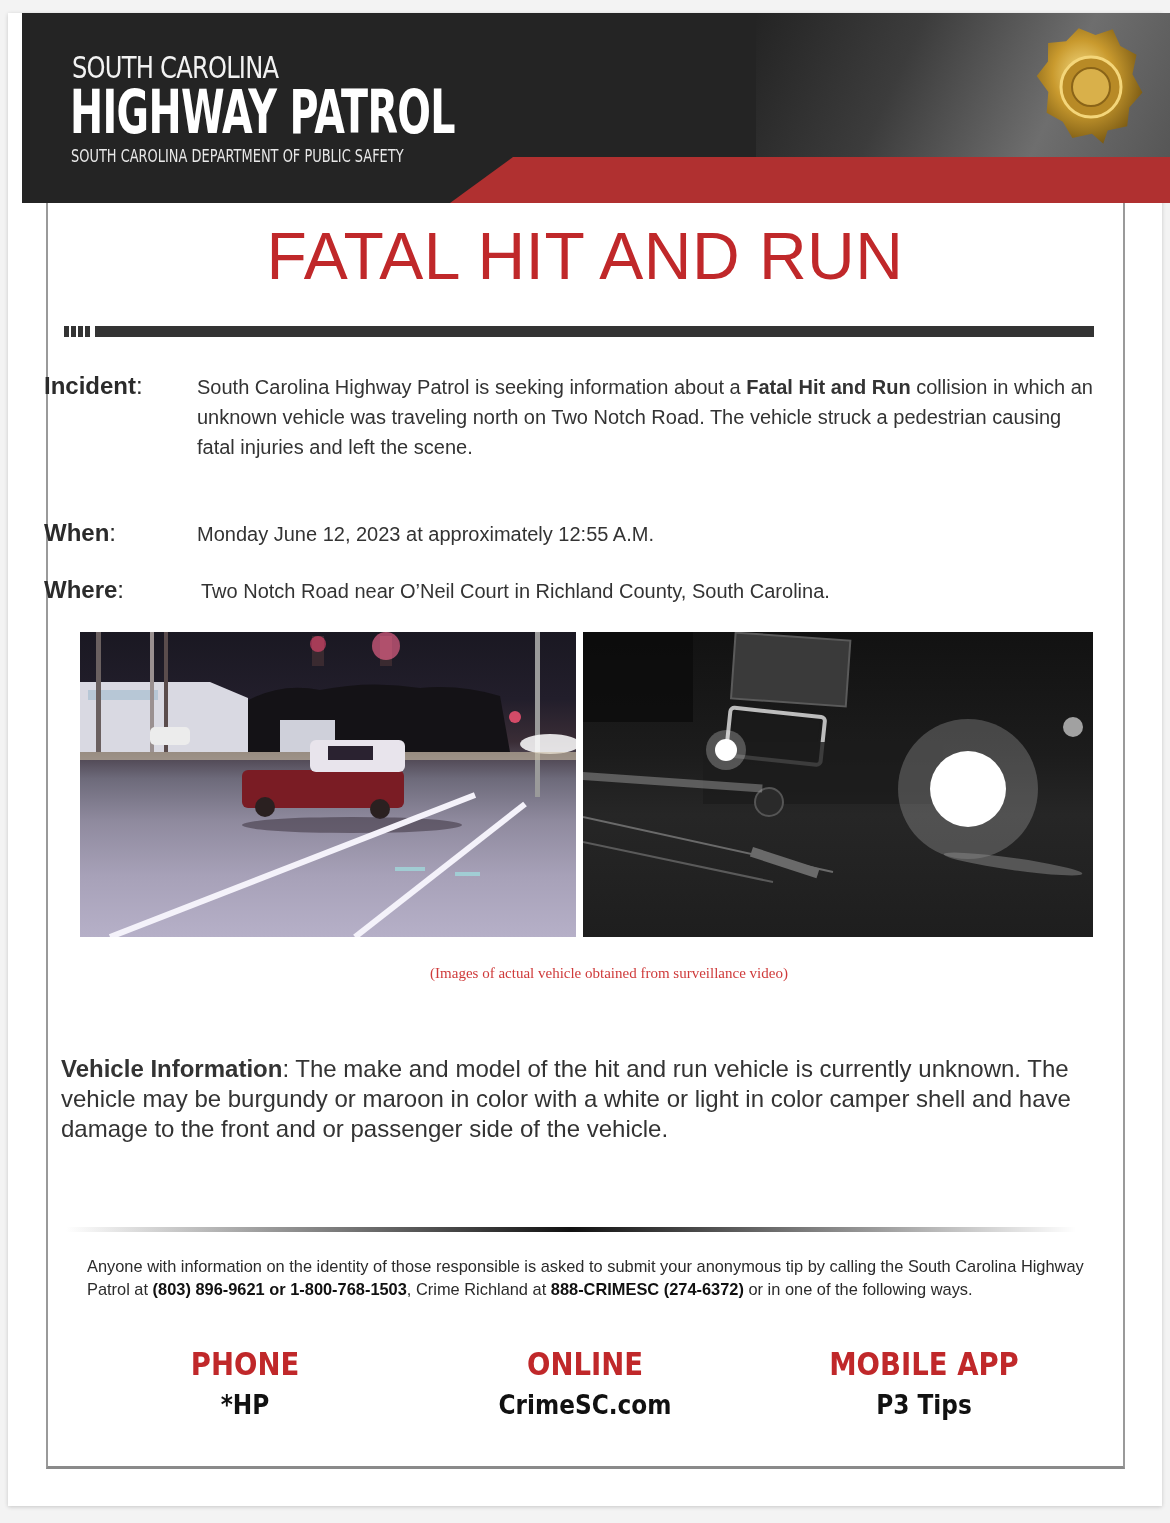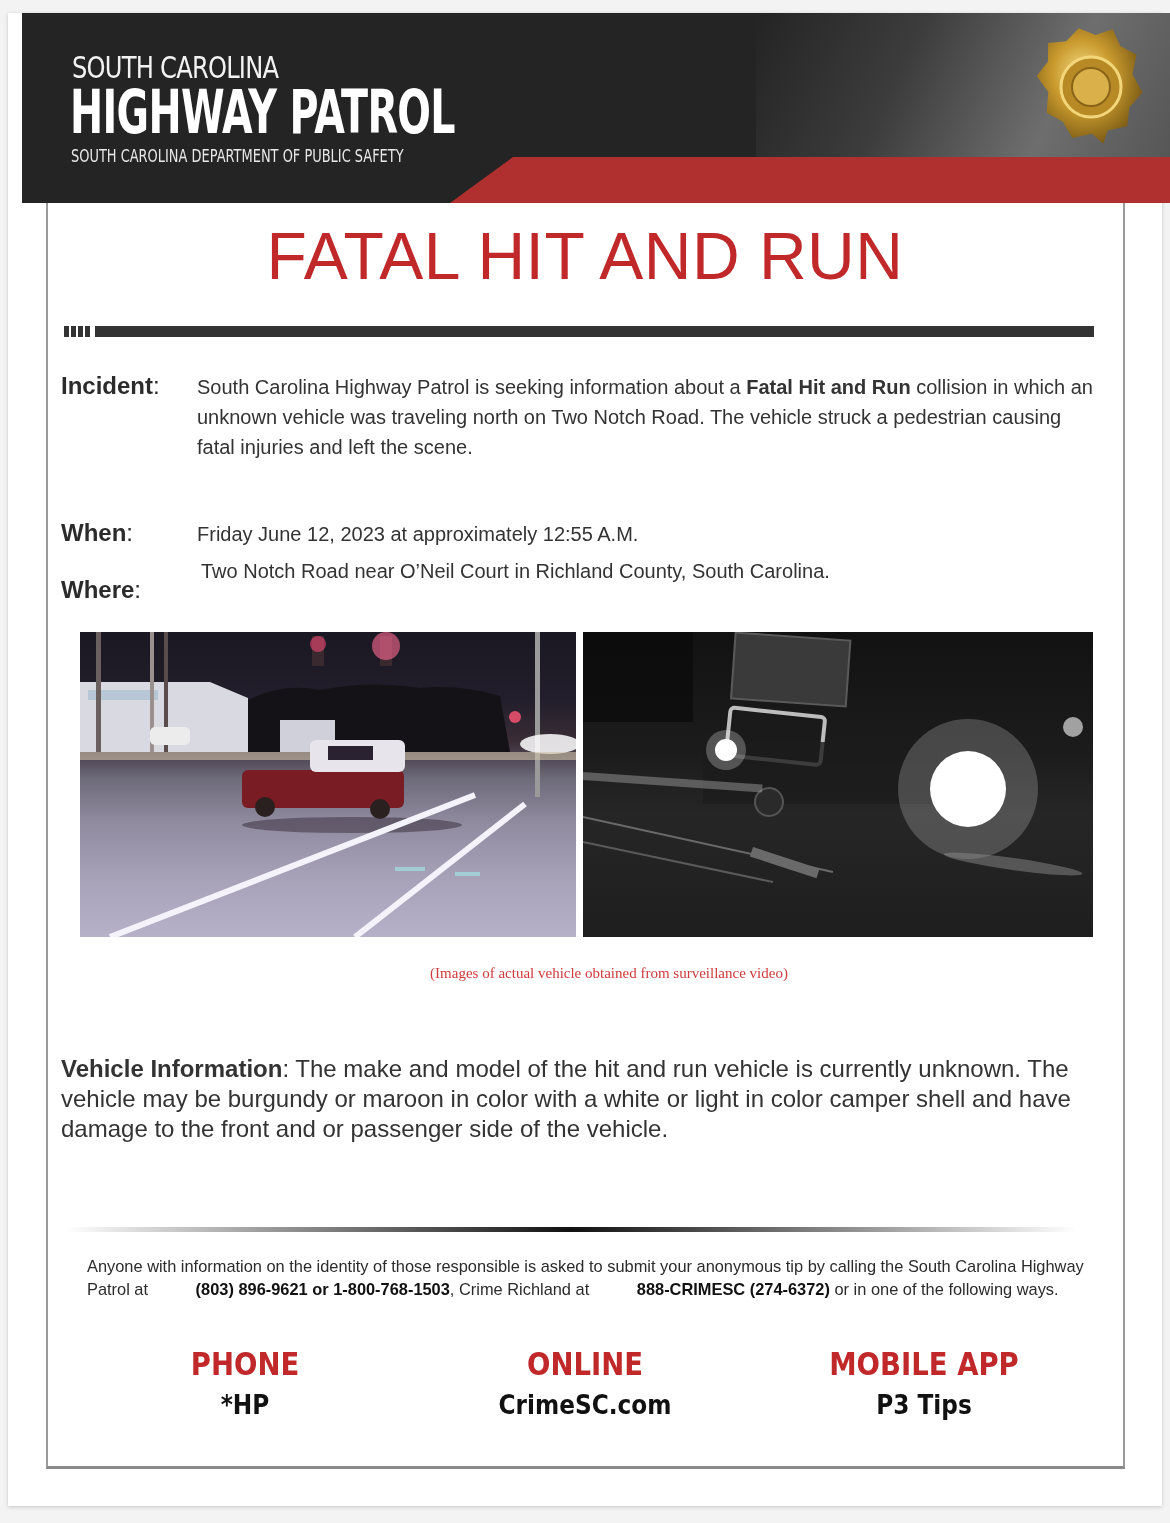--- a/index.html
+++ b/index.html
@@ -57,21 +57,21 @@
       color: #c0282a; font-size: 66px; font-weight: normal; letter-spacing: 0.5px;
     }
 
     .divider {
       position: absolute; left: 64px; top: 326px; width: 1030px; height: 11px;
       display: flex; gap: 0;
     }
     .divider .tick { width: 5px; height: 11px; background: #333; margin-right: 2px; }
     .divider .bar { flex: 1; height: 11px; background: #333; margin-left: 3px; }
 
-    .field-label { position: absolute; left: 61px; font-size: 24px; color: #2b2b2b; }
+    .field-label { position: absolute; left: 44px; font-size: 24px; color: #2b2b2b; }
     .field-label b { font-weight: bold; }
     .field-value { position: absolute; left: 197px; font-size: 20px; color: #333; line-height: 30px; width: 900px; }
 
     .photos { position: absolute; top: 632px; left: 80px; width: 1013px; height: 305px; display: flex; gap: 7px; }
     .photo { position: relative; height: 305px; overflow: hidden; }
     .photo.left { width: 496px; background: linear-gradient(180deg, #1a1822 0%, #221e2b 22%, #3a2d36 36%, #6d6a7a 48%, #8f8a9e 62%, #a7a1b8 80%, #b6b0c8 100%); }
     .photo.right { width: 510px; background: linear-gradient(180deg, #121212 0%, #1c1c1c 40%, #262626 60%, #1e1e1e 100%); }
 
     .caption {
       position: absolute; left: 0; width: 1170px; top: 965px; text-align: center;
@@ -86,21 +86,21 @@
     .footer-rule {
       position: absolute; left: 66px; top: 1227px; width: 1010px; height: 5px;
       background: linear-gradient(90deg, rgba(255,255,255,0) 0%, #9a9a9a 20%, #111 50%, #9a9a9a 80%, rgba(255,255,255,0) 100%);
       border-radius: 3px;
     }
 
     .tip-text {
       position: absolute; left: 87px; top: 1255px; width: 1010px;
       font-size: 16.4px; line-height: 23px; color: #2b2b2b;
     }
-    .tip-text b { color: #111; margin-left: 43px; }
+    .tip-text b { color: #111; }
 
     .channels { position: absolute; left: 0; top: 1345px; width: 1170px; height: 80px; padding-left: 8px; }
     .channel { position: absolute; text-align: center; transform: translateX(-50%); }
     .channel .ch-label { display: block; font-family: "DejaVu Sans", sans-serif; font-weight: bold; color: #c0282a; font-size: 32px; transform: scaleX(0.86); white-space: nowrap; }
     .channel .ch-value { display: block; font-family: "DejaVu Sans", sans-serif; font-weight: bold; color: #111; font-size: 27px; margin-top: 6px; transform: scaleX(0.86); white-space: nowrap; }
   </style>
 </head>
 <body>
 
 <div class="page"></div>
@@ -142,24 +142,24 @@
     <span class="tick"></span>
   <span class="bar"></span>
 </div>
 
 <div class="field-label" style="top:372px;"><b>Incident</b><span>:</span></div>
 <div class="field-value" style="top:372px;">
   <span>South Carolina Highway Patrol is seeking information about a </span><b>Fatal Hit and Run</b><span> collision in which an unknown vehicle was traveling north on Two Notch Road.  The vehicle struck a pedestrian causing fatal injuries and left the scene.</span>
 </div>
 
 <div class="field-label" style="top:519px;"><b>When</b><span>:</span></div>
-<div class="field-value" style="top:519px;">Friday June 12, 2023 at approximately 12:55 A.M.</div>
+<div class="field-value" style="top:519px;">Monday June 12, 2023 at approximately 12:55 A.M.</div>
 
 <div class="field-label" style="top:576px;"><b>Where</b><span>:</span></div>
-<div class="field-value" style="top:556px; left:201px;">Two Notch Road near O’Neil Court in Richland County, South Carolina.</div>
+<div class="field-value" style="top:576px; left:201px;">Two Notch Road near O’Neil Court in Richland County, South Carolina.</div>
 
 <div class="photos">
   <div class="photo left" title="Color surveillance image of a maroon SUV with white camper shell at an intersection at night">
     <svg width="496" height="305" viewBox="0 0 496 305">
 
       <path d="M165 70 Q200 50 240 58 Q290 48 340 56 Q380 52 420 64 L430 120 L165 120 Z" fill="#141216"></path>
 
       <polygon points="0,50 130,50 168,66 168,120 0,120" fill="#d9d9e2"></polygon>
       <rect x="8" y="58" width="70" height="10" fill="#b7c7d6"></rect>
       <rect x="200" y="88" width="55" height="32" fill="#cfd0da"></rect>

